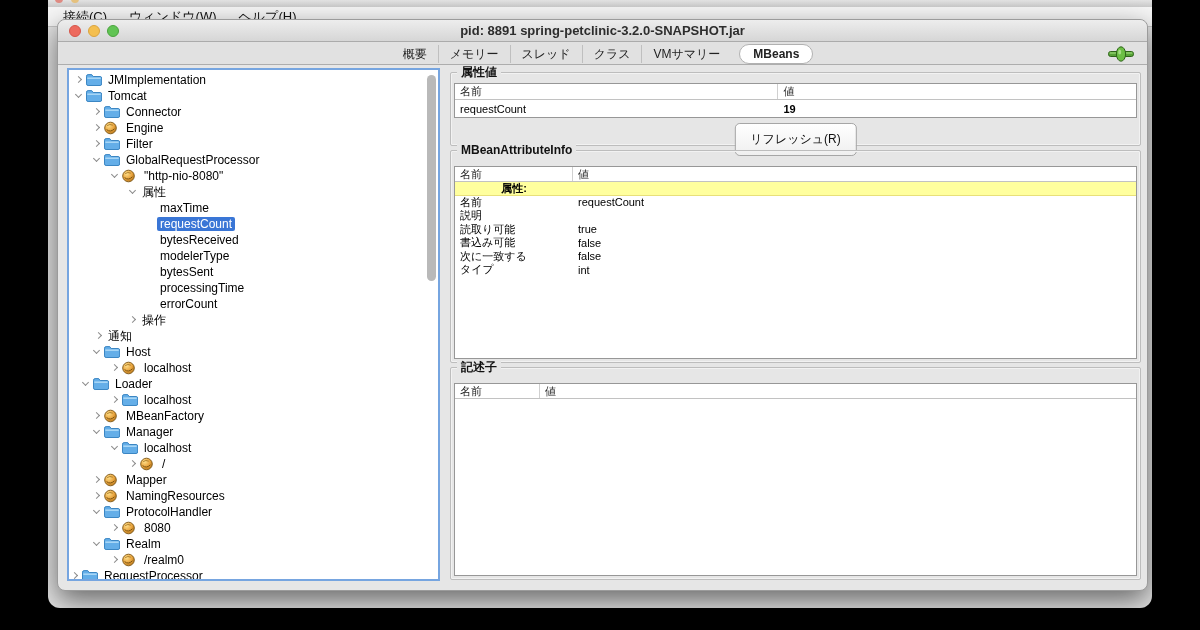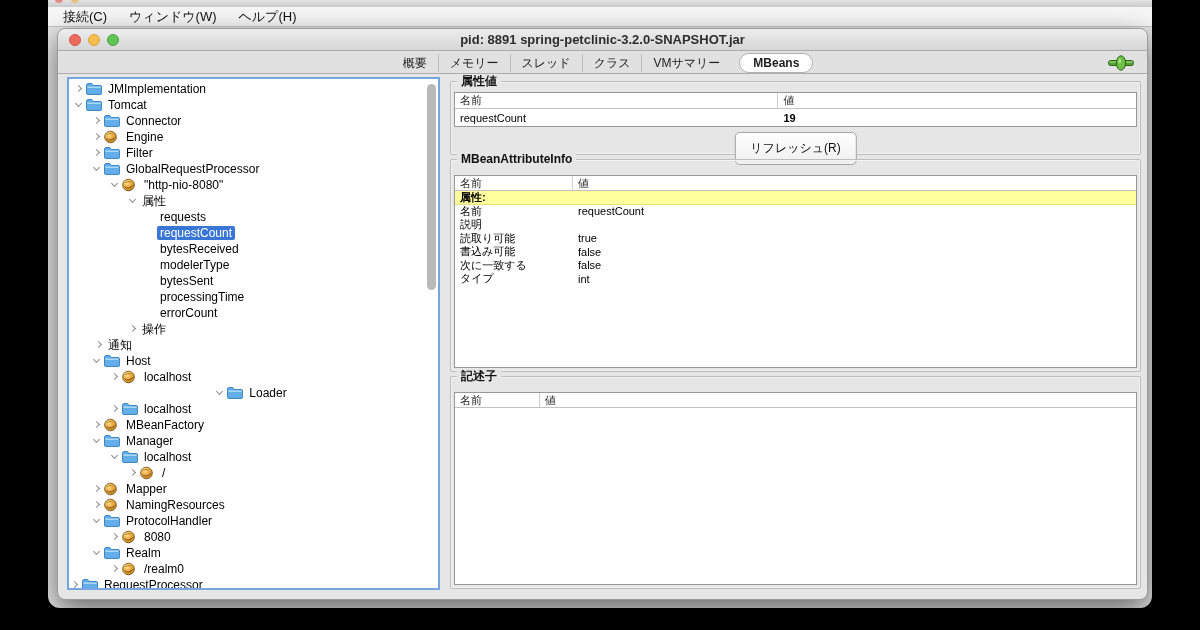--- a/index.html
+++ b/index.html
@@ -11,21 +11,21 @@
   .app-frame { position:absolute; left:48px; top:0; width:1104px; height:608px;
                background:#e4e4e4; border-radius:0 0 12px 12px; overflow:hidden; }
   .win-top-strip { position:relative; height:7px;
                    background:linear-gradient(#e3e3e3,#cbcbcb); overflow:hidden; }
   .mini-dot { position:absolute; top:-5px; width:8px; height:8px; border-radius:50%; opacity:.8; }
   .menu-bar { display:flex; align-items:center; height:20px; background:#f6f6f6;
               border-bottom:1px solid #c6c6c6; padding-left:4px; }
   .menu-item { font-size:13px; color:#111; padding:0 11px; white-space:nowrap; cursor:default; }
 
   
-  .inner-window { position:absolute; left:9px; top:28px; width:1091px; height:572px;
+  .inner-window { position:absolute; left:9px; top:19px; width:1091px; height:572px;
                   background:#e6e6e6; border:1px solid #9b9b9b; border-radius:8px;
                   box-shadow:0 10px 28px rgba(0,0,0,.55); overflow:hidden; }
   .title-bar { position:relative; height:22px; border-radius:7px 7px 0 0;
                background:linear-gradient(#ededed,#d6d6d6); border-bottom:1px solid #ababab; }
   .traffic { position:absolute; left:11px; top:5px; display:flex; gap:7px; }
   .tl { width:12px; height:12px; border-radius:50%; }
   .tl.red    { background:#ed6a5e; border:1px solid #d55549; }
   .tl.yellow { background:#f4bf4f; border:1px solid #d9a33f; }
   .tl.green  { background:#61c454; border:1px solid #4aa33e; }
   .window-title { position:absolute; left:0; right:0; top:3px; text-align:center;
@@ -82,21 +82,21 @@
   .refresh-btn { position:absolute; top:50px; left:50%; transform:translateX(-50%);
                  height:33px; padding:0 15px; font-size:12px; color:#111;
                  background:linear-gradient(#ffffff,#efefef); border:1px solid #a6a6a6;
                  border-radius:5px; line-height:19px; }
 
   .tbl2 { top:15px; bottom:3px; }
   .tbl2 .jrow { height:13.5px; }
   .tbl2 .jrow.header { height:15px; }
   .tbl2 .cell-name { width:118px; flex:0 0 118px; }
   .tbl2 .cell-value { flex:1; }
-  .jrow.hl { background:#ffff9e; border-bottom:1px solid #e8e07a; }
+  .jrow.hl { background:#ffff9e; border-bottom:1px solid #e8e07a;text-align:center; }
   .jrow.hl .cell-name { font-weight:bold; }
 
   .tbl3 { top:15px; bottom:3px; }
   .tbl3 .jrow.header { height:15px; }
   .tbl3 .cell-name { width:85px; flex:0 0 85px; }
   .tbl3 .cell-value { flex:1; }
 
   .sec1 { top:52px;  height:74px; }
   .sec2 { top:130px; height:213px; }
   .sec3 { top:347px; height:213px; }
@@ -235,21 +235,21 @@
                 </svg>
               </span>
               <span class="tree-label">"http-nio-8080"</span>
             </div>
             <div class="tree-row" style="padding-left: 58px;">
               <span class="chev e"></span>
               <span class="tree-label">属性</span>
             </div>
             <div class="tree-row" style="padding-left: 76px;">
               <span class="chev "></span>
-              <span class="tree-label">requests</span>
+              <span class="tree-label">maxTime</span>
             </div>
             <div class="tree-row" style="padding-left: 76px;">
               <span class="chev "></span>
               <span class="tree-label selected">requestCount</span>
             </div>
             <div class="tree-row" style="padding-left: 76px;">
               <span class="chev "></span>
               <span class="tree-label">bytesReceived</span>
             </div>
             <div class="tree-row" style="padding-left: 76px;">
@@ -297,21 +297,21 @@
                       <stop offset="100%" stop-color="#b9781c"></stop>
                     </radialGradient>
                   </defs>
                   <circle cx="7.5" cy="7" r="5.8" fill="url(#bg1)" stroke="#7c5512" stroke-width="0.9"></circle>
                   <path d="M3.6 8.6 q3.8 3.2 7.8 -0.8" fill="none" stroke="#7c5512" stroke-width="1"></path>
                   <path d="M4.2 4.6 q2.6 -2 5.6 -0.4" fill="none" stroke="#9a6d1c" stroke-width="0.8"></path>
                 </svg>
               </span>
               <span class="tree-label">localhost</span>
             </div>
-            <div class="tree-row" style="padding-left: 11px; justify-content: center;">
+            <div class="tree-row" style="padding-left: 11px;">
               <span class="chev e"></span>
               <span class="tree-icon">
                 <svg width="17" height="14" viewBox="0 0 17 14">
                   <path d="M1.5 3.2 q0-1.6 1.6-1.6 h3.6 l1.5 1.9 h6.9 q1.5 0 1.5 1.5 v6 q0 1.5 -1.5 1.5 h-12 q-1.6 0 -1.6 -1.6 z" fill="#64aee8" stroke="#2e7dbd" stroke-width="0.9"></path>
                   <path d="M2.3 4.4 h13.4 v1.6 h-13.4 z" fill="#a7d6f6"></path>
                 </svg>
               </span>
               <span class="tree-label">Loader</span>
             </div>
             <div class="tree-row" style="padding-left: 40px;">

